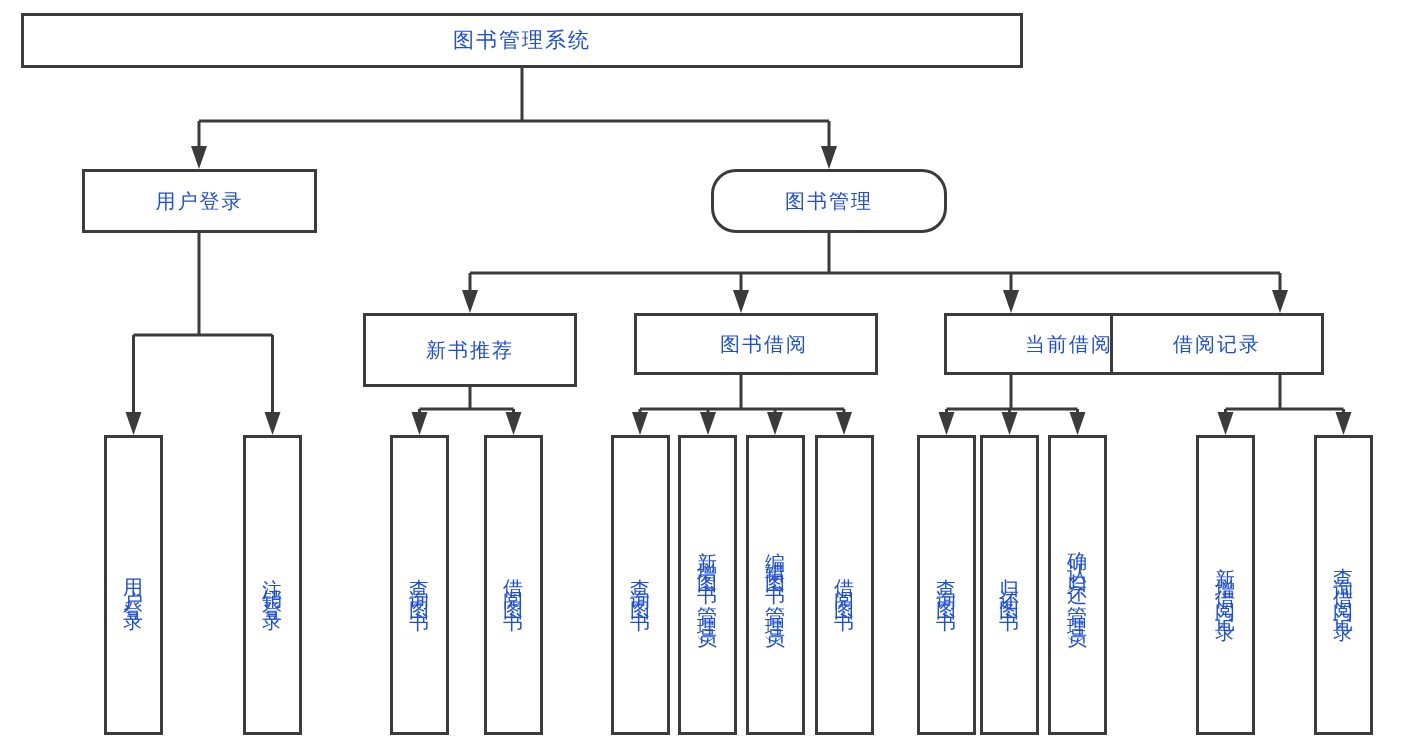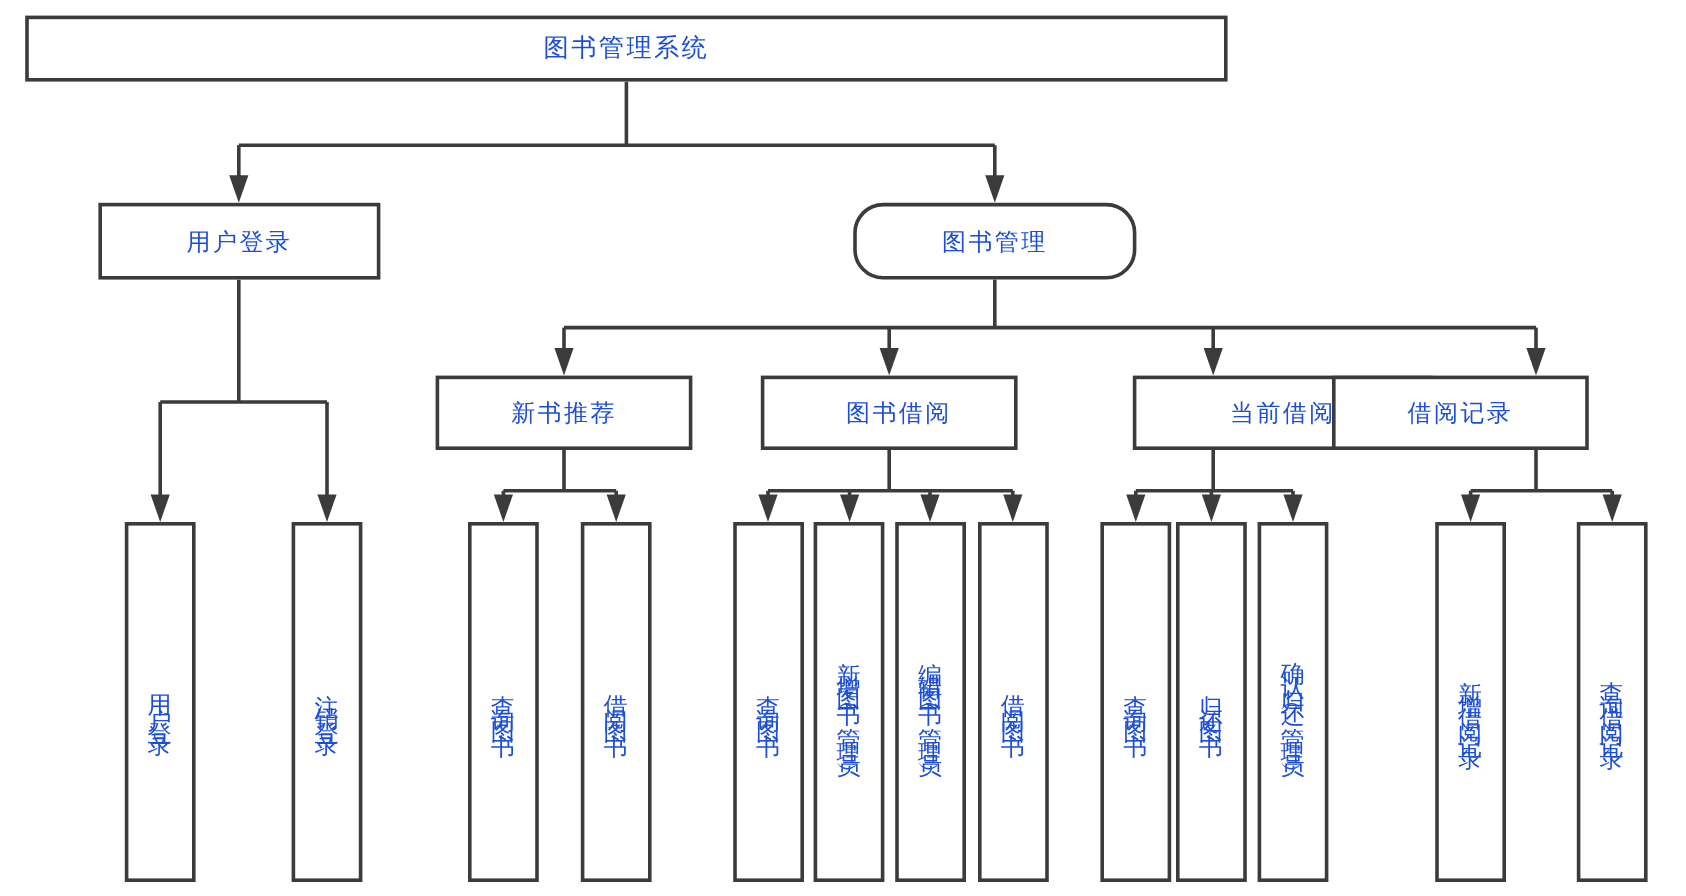--- a/index.html
+++ b/index.html
@@ -106,22 +106,22 @@
       <polygon points="1069.5,412 1085.5,412 1077.5,435" fill="#3b3b3b"></polygon>
       <line x1="1225.5" y1="409" x2="1225.5" y2="417" stroke="#3b3b3b" stroke-width="3"></line>
       <polygon points="1217.5,412 1233.5,412 1225.5,435" fill="#3b3b3b"></polygon>
       <line x1="1343.5" y1="409" x2="1343.5" y2="417" stroke="#3b3b3b" stroke-width="3"></line>
       <polygon points="1335.5,412 1351.5,412 1343.5,435" fill="#3b3b3b"></polygon>
     </svg>
   <div id="nodes">
       <div class="node root" style="left: 21px; top: 13px; width: 1002px; height: 55px;">图书管理系统</div>
       <div class="node" style="left: 82px; top: 169px; width: 235px; height: 64px;">用户登录</div>
       <div class="node" style="left: 711px; top: 169px; width: 236px; height: 64px; border-radius: 25px;">图书管理</div>
-      <div class="node" style="left: 363px; top: 313px; width: 214px; height: 62px;">新书推荐</div>
-      <div class="node" style="left: 634px; top: 313px; width: 214px; height: 62px; padding-left: 16px;">图书借阅</div>
+      <div class="node" style="left: 363px; top: 313px; width: 214px; height: 74px;">新书推荐</div>
+      <div class="node" style="left: 634px; top: 313px; width: 244px; height: 62px; padding-left: 16px;">图书借阅</div>
       <div class="node" style="left: 944px; top: 313px; width: 250px; height: 62px;">当前借阅</div>
       <div class="node" style="left: 1110px; top: 313px; width: 214px; height: 62px;">借阅记录</div>
       <div class="node leaf" style="left: 104px; top: 435px; width: 59px; height: 300px;">用户登录</div>
       <div class="node leaf" style="left: 243px; top: 435px; width: 59px; height: 300px;">注销登录</div>
       <div class="node leaf" style="left: 390px; top: 435px; width: 59px; height: 300px;">查询图书</div>
       <div class="node leaf" style="left: 484px; top: 435px; width: 59px; height: 300px;">借阅图书</div>
       <div class="node leaf" style="left: 611px; top: 435px; width: 59px; height: 300px;">查询图书</div>
       <div class="node leaf" style="left: 678px; top: 435px; width: 59px; height: 300px;">新增图书（管理员）</div>
       <div class="node leaf" style="left: 746px; top: 435px; width: 59px; height: 300px;">编辑图书（管理员）</div>
       <div class="node leaf" style="left: 815px; top: 435px; width: 59px; height: 300px;">借阅图书</div>

